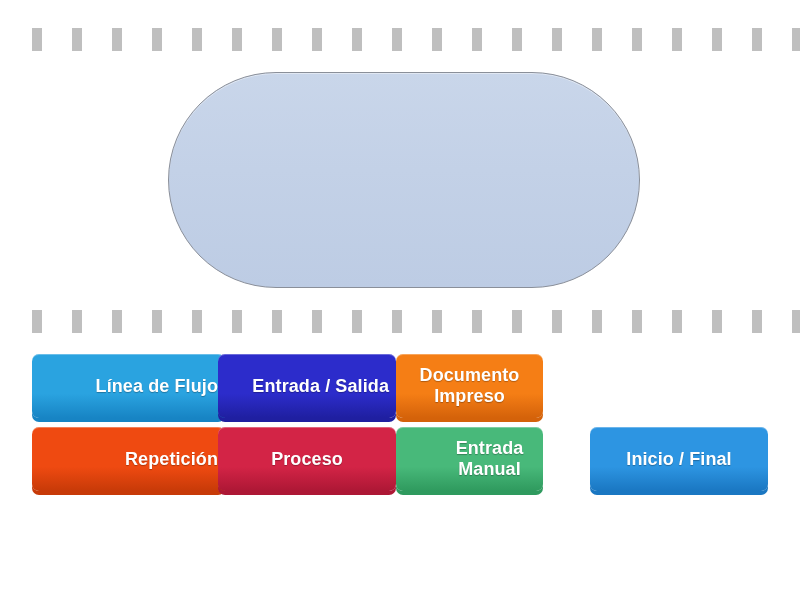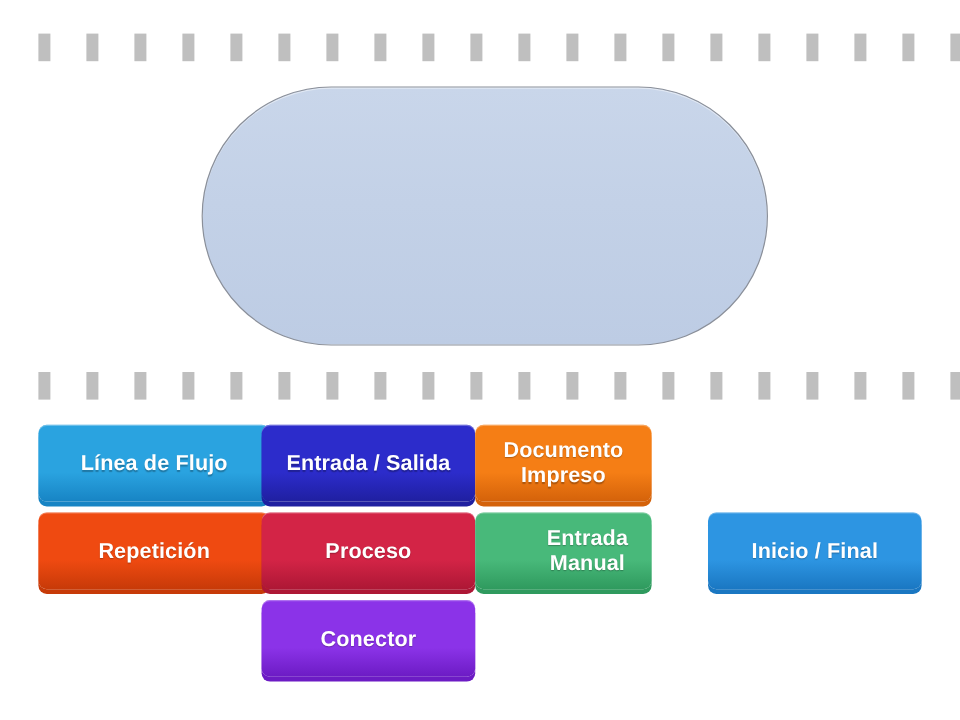--- a/index.html
+++ b/index.html
@@ -82,21 +82,21 @@
     cursor: pointer;
     text-shadow: 0 1px 1px rgba(0,0,0,0.28);
     user-select: none;
   }
   .tile .tile-label {
     display: block;
     width: 100%;
   }
 
   
-  .c0 { left: 32px;  width: 193px; }
+  .c0 { left: 32px;  width: 193px; text-align: right; }
   .c1 { left: 218px; width: 178px; }
   .c2 { left: 396px; width: 147px; }
   .c3 { left: 590px; width: 178px; }
 
   .r0 { top: 354px; }
   .r1 { top: 427px; }
   .r2 { top: 500px; }
 </style>
 </head>
 <body>
@@ -150,34 +150,31 @@
       <div class="dash" style="left: 712px; width: 10px; height: 23px; background: rgb(191, 191, 191);"></div>
       <div class="dash" style="left: 752px; width: 10px; height: 23px; background: rgb(191, 191, 191);"></div>
       <div class="dash" style="left: 792px; width: 10px; height: 23px; background: rgb(191, 191, 191);"></div>
     </div>
 </div>
 
 <div id="tiles">
     <div class="tile c0 r0" style="background: linear-gradient(rgb(42, 163, 224) 0%, rgb(42, 163, 224) 62%, rgb(23, 132, 196) 100%); box-shadow: rgb(23, 132, 196) 0px 4px 0px, rgba(255, 255, 255, 0.3) 0px 1px 0px inset;">
       <span class="tile-label">Línea de Flujo</span>
     </div>
-    <div class="tile c1 r0" style="background: linear-gradient(rgb(44, 44, 203) 0%, rgb(44, 44, 203) 62%, rgb(31, 31, 160) 100%); box-shadow: rgb(31, 31, 160) 0px 4px 0px, rgba(255, 255, 255, 0.3) 0px 1px 0px inset;">
+    <div class="tile c1 r0" style="background: linear-gradient(rgb(44, 44, 203) 0%, rgb(44, 44, 203) 62%, rgb(31, 31, 160) 100%); box-shadow: rgb(31, 31, 160) 0px 4px 0px, rgba(255, 255, 255, 0.3) 0px 1px 0px inset; text-align: right;">
       <span class="tile-label">Entrada / Salida</span>
     </div>
     <div class="tile c2 r0" style="background: linear-gradient(rgb(245, 126, 21) 0%, rgb(245, 126, 21) 62%, rgb(212, 98, 10) 100%); box-shadow: rgb(212, 98, 10) 0px 4px 0px, rgba(255, 255, 255, 0.3) 0px 1px 0px inset;">
       <span class="tile-label">Documento Impreso</span>
     </div>
     <div class="tile c0 r1" style="background: linear-gradient(rgb(239, 74, 17) 0%, rgb(239, 74, 17) 62%, rgb(199, 58, 8) 100%); box-shadow: rgb(199, 58, 8) 0px 4px 0px, rgba(255, 255, 255, 0.3) 0px 1px 0px inset;">
       <span class="tile-label">Repetición</span>
     </div>
     <div class="tile c1 r1" style="background: linear-gradient(rgb(211, 36, 70) 0%, rgb(211, 36, 70) 62%, rgb(173, 23, 53) 100%); box-shadow: rgb(173, 23, 53) 0px 4px 0px, rgba(255, 255, 255, 0.3) 0px 1px 0px inset;">
       <span class="tile-label">Proceso</span>
     </div>
     <div class="tile c2 r1" style="background: linear-gradient(rgb(72, 185, 122) 0%, rgb(72, 185, 122) 62%, rgb(47, 154, 94) 100%); box-shadow: rgb(47, 154, 94) 0px 4px 0px, rgba(255, 255, 255, 0.3) 0px 1px 0px inset; padding-left: 47px;">
       <span class="tile-label">Entrada Manual</span>
     </div>
     <div class="tile c3 r1" style="background: linear-gradient(rgb(45, 149, 226) 0%, rgb(45, 149, 226) 62%, rgb(26, 119, 194) 100%); box-shadow: rgb(26, 119, 194) 0px 4px 0px, rgba(255, 255, 255, 0.3) 0px 1px 0px inset;">
       <span class="tile-label">Inicio / Final</span>
     </div>
-    <div class="tile c1 r2" style="background: linear-gradient(rgb(139, 51, 232) 0%, rgb(139, 51, 232) 62%, rgb(108, 27, 196) 100%); box-shadow: rgb(108, 27, 196) 0px 4px 0px, rgba(255, 255, 255, 0.3) 0px 1px 0px inset;">
-      <span class="tile-label">Conector</span>
-    </div>
   </div>
 
 </body></html>

